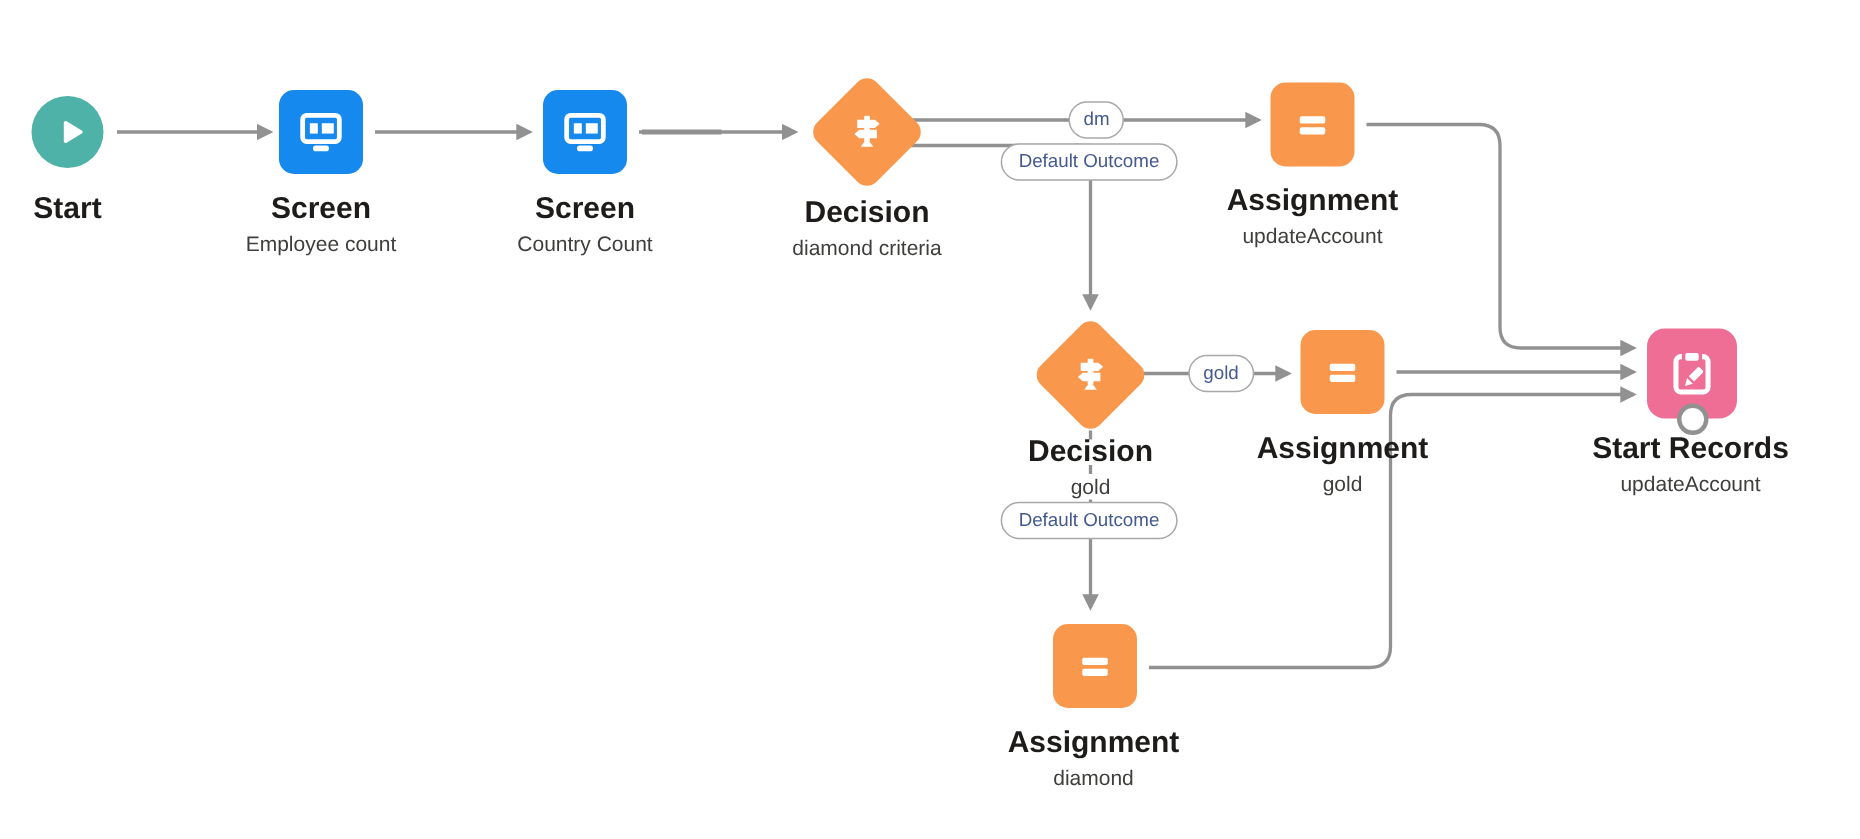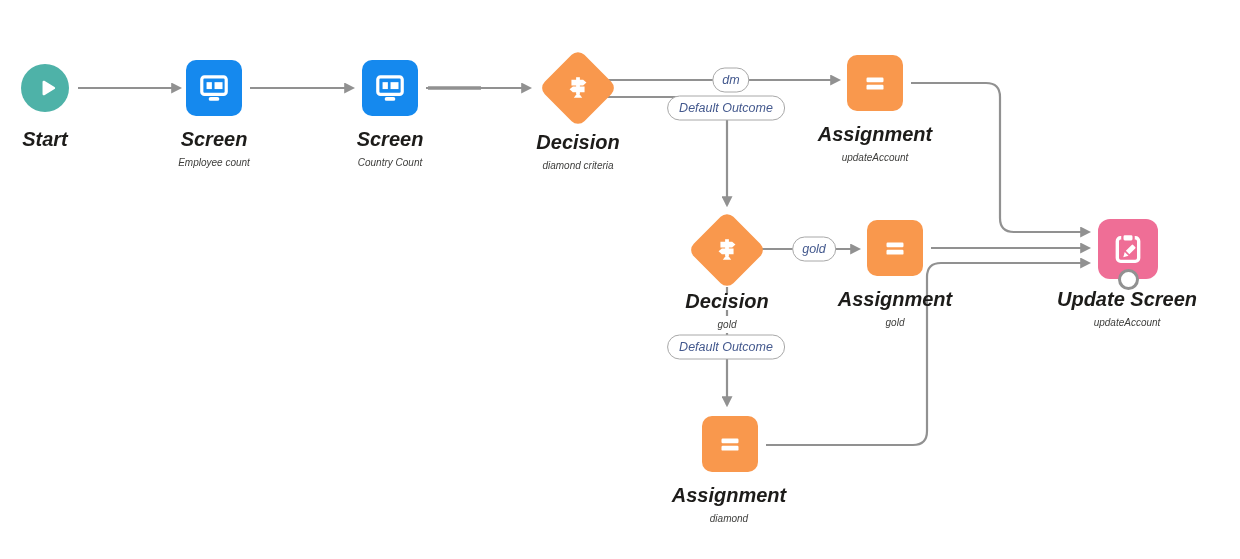--- a/index.html
+++ b/index.html
@@ -13,39 +13,39 @@
     --pill-text-blue:#44598E;
     --type-label-dark:#1D1C1A;
     --name-label-gray:#3E3E3C;
   }
   html,body{margin:0;padding:0;}
   body{
     width:1240px;height:559px;overflow:hidden;
     background:var(--canvas-bg);
     font-family:"Liberation Sans", sans-serif;
   }
-  .canvas{position:relative;width:1156px;height:559px;font-style:italic;}
+  .canvas{position:relative;width:1156px;height:559px;}
   .connectors{position:absolute;left:0;top:0;width:1240px;height:559px;}
   .connectors path{stroke:var(--connector-gray);stroke-width:2.2;fill:none;}
   .connectors path.thick{stroke-width:3.4;}
 
   .node{position:absolute;display:flex;align-items:center;justify-content:center;cursor:pointer;}
   .sq{width:56px;height:56px;border-radius:10px;}
   .start-circle{width:48px;height:48px;border-radius:50%;background:var(--start-teal);}
   .screen{background:var(--screen-blue);}
   .assign{background:var(--logic-orange);}
   .update{width:60px;height:60px;border-radius:12px;background:var(--data-pink);}
   .diamond-wrap{width:80px;height:80px;}
   .diamond-shape{position:absolute;left:12px;top:12px;width:56px;height:56px;border-radius:9px;
     background:var(--logic-orange);transform:rotate(45deg);}
   .diamond-wrap svg{position:relative;z-index:1;}
 
   .node-label{position:absolute;transform:translateX(-50%);text-align:center;white-space:nowrap;z-index:3;}
   .node-label .type{font-weight:bold;font-size:20px;line-height:17px;color:var(--type-label-dark);}
-  .node-label .name{font-size:10px;line-height:17px;margin-top:4px;color:var(--name-label-gray);}
+  .node-label .name{font-size:14px;line-height:17px;margin-top:4px;color:var(--name-label-gray);}
   .node-label.bg span{background:var(--canvas-bg);padding:0 4px;}
   .node-label span{display:inline-block;}
 
   .pill{position:absolute;transform:translate(-50%,-50%);z-index:2;
     background:#fff;border:1.5px solid var(--pill-border-gray);border-radius:14px;
     color:var(--pill-text-blue);font-size:12.5px;line-height:15px;padding:4px 11px;
     white-space:nowrap;cursor:pointer;}
   .pill.small{padding:4px 9px;}
 
   .port-circle{position:absolute;width:21px;height:21px;box-sizing:border-box;
@@ -197,17 +197,17 @@
       <svg width="36" height="36" viewBox="0 0 32 32">
         <rect x="6.5" y="6" width="19" height="21" rx="3" fill="none" stroke="#fff" stroke-width="3"></rect>
         <rect x="11" y="2.8" width="10" height="6.6" rx="2.2" fill="#fff" style="stroke:var(--data-pink);stroke-width:2;"></rect>
         <path d="M11.8 23.4 L13.1 18.7 L16.5 22.1 Z" fill="#fff"></path>
         <path d="M14.1 17.6 L19.3 12.4 A0.9 0.9 0 0 1 20.6 12.4 L22.4 14.2 A0.9 0.9 0 0 1 22.4 15.5 L17.2 20.7 Z" fill="#fff"></path>
       </svg>
     </span>
   </div>
   <div class="port-circle" style="left:1118px;top:269px;"></div>
   <div class="node-label" style="left:1127px;top:291px;">
-    <div><span class="type">Update Screen</span></div>
+    <div><span class="type">Start Records</span></div>
     <div><span class="name">updateAccount</span></div>
   </div>
 
 </div>
 
 </body></html>

